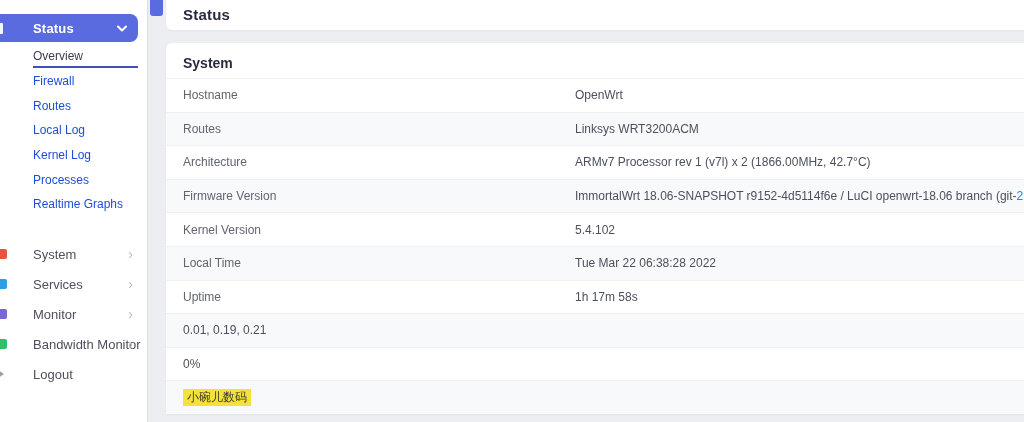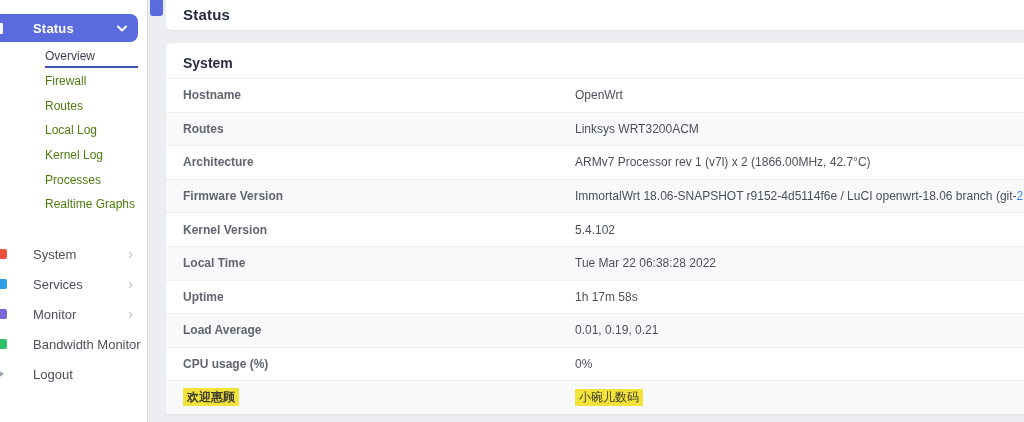--- a/index.html
+++ b/index.html
@@ -19,23 +19,23 @@
   
   .sidebar{position:absolute;left:0;top:0;width:148px;height:422px;background:#fff;
     border-right:1px solid #dcdee4;z-index:2;}
   .status-btn{position:absolute;left:-16px;top:14px;width:154px;height:28px;
     background:var(--accent);border-radius:8px;color:#fff;font-weight:bold;
     font-size:13px;display:flex;align-items:center;cursor:pointer;}
   .status-btn .lbl{margin-left:49px;letter-spacing:.2px;}
   .btn-frag{position:absolute;left:14px;top:9px;width:5px;height:11px;background:#fff;
     border-radius:1px;opacity:.95;}
   .chev-down{position:absolute;right:11px;top:11px;}
-  .submenu{position:absolute;top:44px;left:12px;right:0;}
+  .submenu{position:absolute;top:44px;left:0;right:0;}
   .submenu-item{height:24.7px;display:flex;align-items:center;padding-left:33px;
-    font-size:12px;color:#4d7c0f;cursor:pointer;position:relative;}
+    font-size:12px;color:#1d4ed8;cursor:pointer;position:relative;}
   .submenu-item.active{color:#3a3d52;}
   .submenu-item.active::after{content:"";position:absolute;left:33px;right:9px;bottom:1px;
     height:2px;background:var(--underline);}
   .groups{position:absolute;top:239px;left:0;right:0;}
   .group-item{height:30px;display:flex;align-items:center;padding-left:33px;
     font-size:13px;color:#4d505c;position:relative;cursor:pointer;}
   .group-icon{position:absolute;left:-3px;top:10px;width:10px;height:10px;border-radius:2px;}
   .group-icon.tri{background:none !important;width:0;height:0;border:none;
     border-top:5px solid transparent;border-bottom:5px solid transparent;}
   .group-chev{position:absolute;right:14px;color:#b6bac4;font-size:14px;line-height:1;}
@@ -47,21 +47,21 @@
     border-radius:0 0 0 6px;box-shadow:0 1px 2px rgba(40,40,60,.05);}
   .title-card h1{margin:0;padding:6px 0 0 17px;font-size:15px;color:#272b3f;
     font-weight:bold;letter-spacing:.2px;}
   .system-card{position:absolute;left:166px;top:43px;right:-8px;height:371px;background:#fff;
     border-radius:6px 0 0 0;overflow:hidden;box-shadow:0 1px 2px rgba(40,40,60,.05);}
   .system-card h2{margin:0;padding:12px 0 0 17px;font-size:14px;color:#272b3f;font-weight:bold;}
   .table{position:absolute;top:35px;left:0;right:0;}
   .row{height:33.6px;display:grid;grid-template-columns:392px 1fr;align-items:center;
     padding-left:17px;border-top:1px solid #eef0f3;font-size:12px;}
   .row:nth-child(even){background:#f8f9fb;}
-  .row .label{color:#61656f;font-weight:bold;}
+  .row .label{color:#61656f;}
   .row .value{color:#4b505c;white-space:nowrap;overflow:hidden;}
   .link{color:var(--link);text-decoration:none;cursor:pointer;}
   .hl{background:var(--highlight);padding:2px 4px;color:#3f3f2e;}
 </style>
 </head>
 <body>
 
 <aside class="sidebar">
   <div class="status-btn">
     <span class="btn-frag"></span>
@@ -171,28 +171,25 @@
     <span class="label">Local Time</span>
     <span class="value">Tue Mar 22 06:38:28 2022</span>
   </div>
 
   <div class="row">
     <span class="label">Uptime</span>
     <span class="value">1h 17m 58s</span>
   </div>
 
   <div class="row">
-    <span class="label">Load Average</span>
     <span class="value">0.01, 0.19, 0.21</span>
   </div>
 
   <div class="row">
-    <span class="label">CPU usage (%)</span>
     <span class="value">0%</span>
   </div>
 
   <div class="row">
-    <span class="label"><span class="hl">欢迎惠顾</span></span>
     <span class="value"><span class="hl">小碗儿数码</span></span>
   </div>
 </div>
   </section>
 </main>
 
 </body></html>

